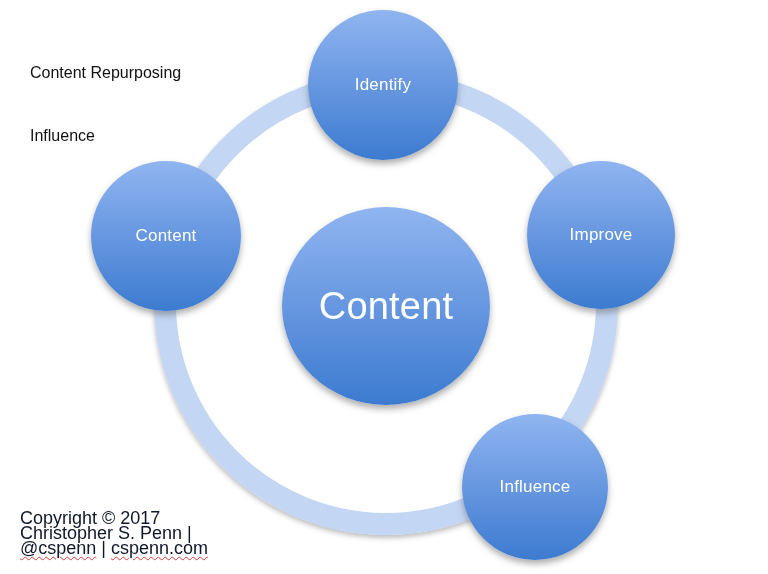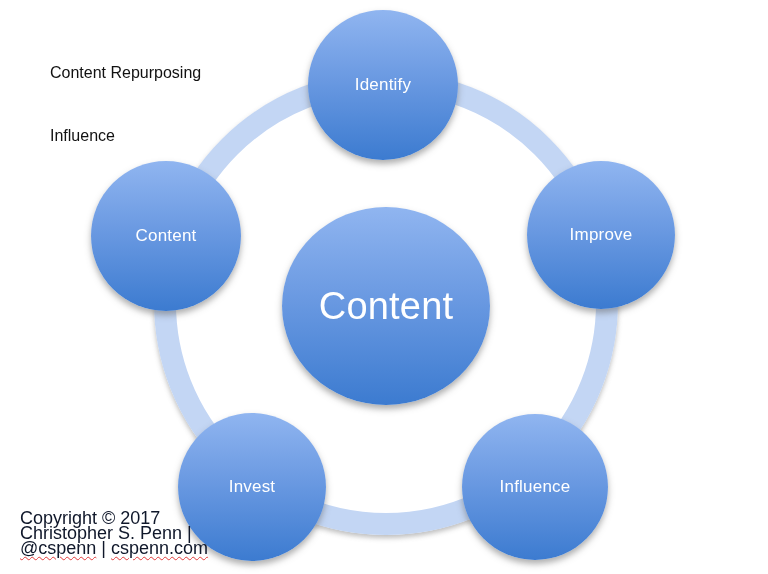--- a/index.html
+++ b/index.html
@@ -18,21 +18,20 @@
 
   
   .title {
     position: absolute;
     left: 30px;
     top: 20px;
     font-size: 16px;
     line-height: 21px;
     color: #111111;
     white-space: pre;
-    margin-left: 20px;
   }
 
   
   .ring {
     position: absolute;
     left: 154px;
     top: 71px;
     width: 420px;
     height: 420px;
     border: 22px solid #c3d6f4;
@@ -105,23 +104,20 @@
   </div>
 
   <div class="node node-improve">
     <span class="label">Improve</span>
   </div>
 
   <div class="node node-influence">
     <span class="label">Influence</span>
   </div>
 
-  <div class="node node-invest">
-    <span class="label">Invest</span>
-  </div>
 
   <div class="node node-inspect">
     <span class="label">Content</span>
   </div>
 
   <div class="node node-center">
     <span class="label">Content</span>
   </div>
 
   <div class="footer">

